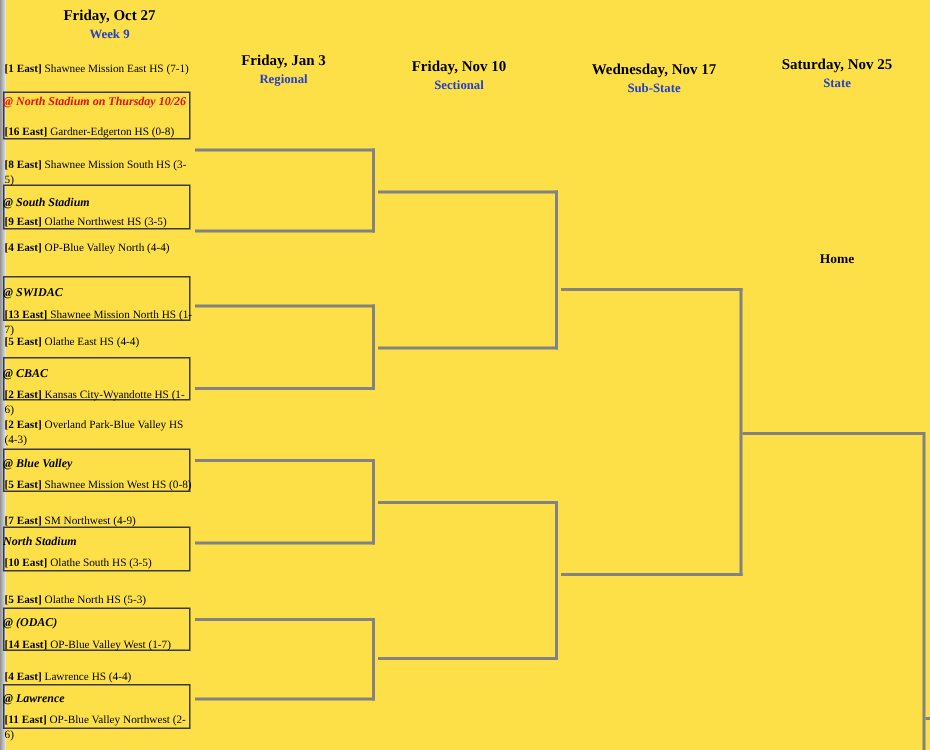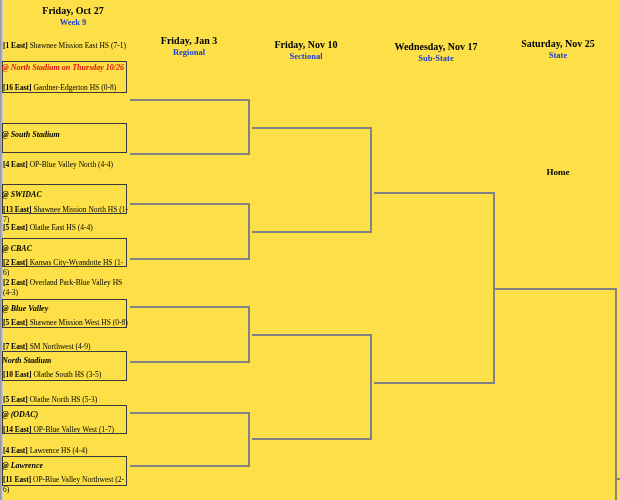--- a/index.html
+++ b/index.html
@@ -67,20 +67,22 @@
   <div class="venue" style="top:130px">@ South Stadium</div>
   <div class="venue" style="top:190px">@ SWIDAC</div>
   <div class="venue" style="top:244px">@ CBAC</div>
   <div class="venue" style="top:304px">@ Blue Valley</div>
   <div class="venue" style="top:356px">North Stadium</div>
   <div class="venue" style="top:410px">@ (ODAC)</div>
   <div class="venue" style="top:461px">@ Lawrence</div>
 
   <div class="team" style="top:41px"><b>[1 East]</b> <span>Shawnee Mission East HS (7-1)</span></div>
   <div class="team" style="top:83px"><b>[16 East]</b> <span>Gardner-Edgerton HS (0-8)</span></div>
+  <div class="team" style="top:105px"><b>[8 East]</b> <span>Shawnee Mission South HS (3-5)</span></div>
+  <div class="team" style="top:143px"><b>[9 East]</b> <span>Olathe Northwest HS (3-5)</span></div>
   <div class="team" style="top:160px"><b>[4 East]</b> <span>OP-Blue Valley North (4-4)</span></div>
   <div class="team" style="top:205px"><b>[13 East]</b> <span>Shawnee Mission North HS (1-7)</span></div>
   <div class="team" style="top:223px"><b>[5 East]</b> <span>Olathe East HS (4-4)</span></div>
   <div class="team" style="top:258px"><b>[2 East]</b> <span>Kansas City-Wyandotte HS (1-6)</span></div>
   <div class="team" style="top:278px"><b>[2 East]</b> <span>Overland Park-Blue Valley HS (4-3)</span></div>
   <div class="team" style="top:318px"><b>[5 East]</b> <span>Shawnee Mission West HS (0-8)</span></div>
   <div class="team" style="top:342px"><b>[7 East]</b> <span>SM Northwest (4-9)</span></div>
   <div class="team" style="top:370px"><b>[10 East]</b> <span>Olathe South HS (3-5)</span></div>
   <div class="team" style="top:395px"><b>[5 East]</b> <span>Olathe North HS (5-3)</span></div>
   <div class="team" style="top:425px"><b>[14 East]</b> <span>OP-Blue Valley West (1-7)</span></div>

